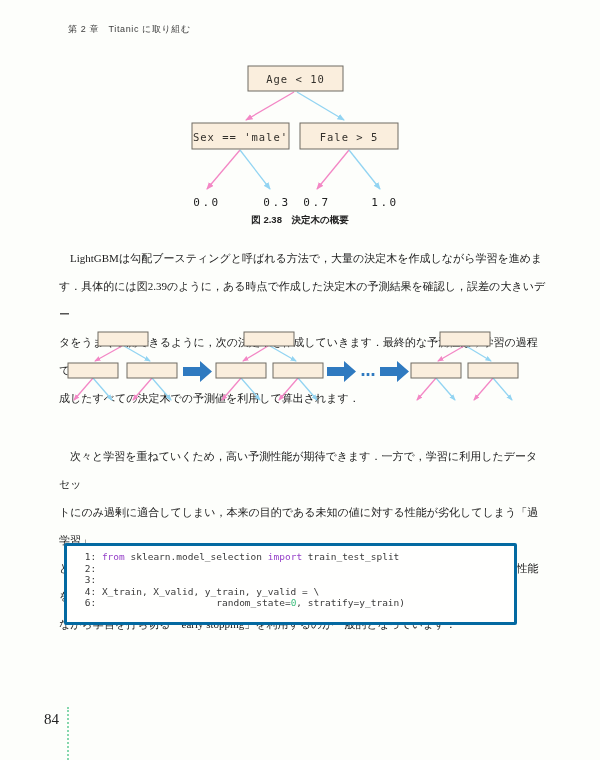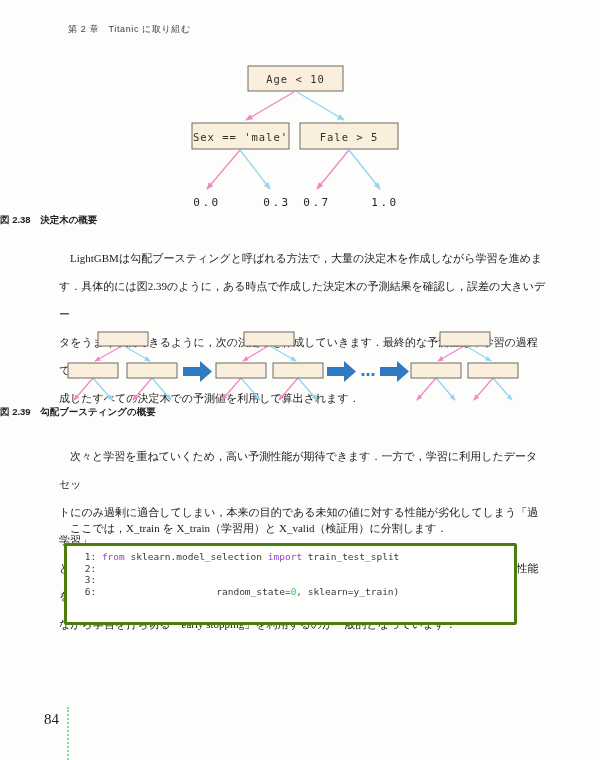--- a/index.html
+++ b/index.html
@@ -10,21 +10,21 @@
   }
   .abs { position:absolute; }
 
   .running-head {
     left:68px; top:23px;
     font-family:"Liberation Sans","DejaVu Sans",sans-serif;
     font-size:9px; color:#3c3c3c; letter-spacing:0.6px;
   }
 
   .caption {
-    left:0; width:600px; text-align:left;
+    left:0; width:600px; text-align:center;
     font-family:"Liberation Sans","DejaVu Sans",sans-serif;
     font-size:9.5px; font-weight:bold; color:#222;
   }
 
   .para {
     left:59px; width:488px;
     font-size:11px; line-height:28px;
     white-space:pre-line;
   }
 
@@ -42,21 +42,21 @@
   .eblue { stroke:#92d4f2; stroke-width:1.3; fill:none; }
   .bigarrow { fill:#2f7ac0; }
   .dots {
     font-family:"DejaVu Sans","Liberation Sans",sans-serif;
     font-size:15px; font-weight:bold; fill:#2f7ac0; text-anchor:middle;
   }
 
   
   .codebox {
     left:64px; top:543px; width:453px; height:82px; box-sizing:border-box;
-    border:3px solid #4d7c0f; border-radius:2px; background:#fffffe;
+    border:3px solid #0369a1; border-radius:2px; background:#fffffe;
     padding:5px 0 0 12px;
   }
   .code-line {
     font-family:"DejaVu Sans Mono","Liberation Mono",monospace;
     font-size:9.5px; line-height:11.5px; white-space:pre; color:#3a3a3a;
   }
   .code-line .p { color:#3a3a3a; }
   .code-line .k { color:#9540c8; }
   .code-line .n { color:#3fbf7f; }
 
@@ -161,34 +161,33 @@
       <line class="epink" x1="436" y1="52" x2="417" y2="74" marker-end="url(#mpink2)"></line>
       <line class="eblue" x1="436" y1="52" x2="455" y2="74" marker-end="url(#mblue2)"></line>
       <line class="epink" x1="493" y1="52" x2="474" y2="74" marker-end="url(#mpink2)"></line>
       <line class="eblue" x1="493" y1="52" x2="512" y2="74" marker-end="url(#mblue2)"></line>
       <rect class="node" x="440" y="6" width="50" height="14"></rect>
       <rect class="node" x="411" y="37" width="50" height="15"></rect>
       <rect class="node" x="468" y="37" width="50" height="15"></rect>
     </g>
   </svg>
 
-  <div class="abs caption" style="top:406px;">図 2.39　勾配ブースティングの概要</div>
 
   <div class="abs para" style="top:442px;">　次々と学習を重ねていくため，高い予測性能が期待できます．一方で，学習に利用したデータセッ
 トにのみ過剰に適合してしまい，本来の目的である未知の値に対する性能が劣化してしまう「過学習」
 という現象に陥る可能性もあります．そこで学習に利用しない検証用データセットに対する性能を見
 ながら学習を打ち切る「early stopping」を利用するのが一般的となっています．</div>
 
-  <div class="abs para" style="top:514px;">　ここでは，X_train を X_train（学習用）と X_valid（検証用）に分割します．</div>
 
   <div class="abs codebox">
     <div>
         <div class="code-line"><span class="p"> 1: </span><span class="k">from</span><span class="p"> sklearn.model_selection </span><span class="k">import</span><span class="p"> train_test_split</span></div>
         <div class="code-line"><span class="p"> 2:</span></div>
         <div class="code-line"><span class="p"> 3:</span></div>
-        <div class="code-line"><span class="p"> 6:                     random_state=</span><span class="n">0</span><span class="p">, sklearn=y_train)</span></div>
+        <div class="code-line"><span class="p"> 4: X_train, X_valid, y_train, y_valid = \</span></div>
+        <div class="code-line"><span class="p"> 6:                     random_state=</span><span class="n">0</span><span class="p">, stratify=y_train)</span></div>
       </div>
   </div>
 
   <div class="abs pagenum">84</div>
   <div class="abs guide-line"></div>
 
 </div>
 
 </body></html>

